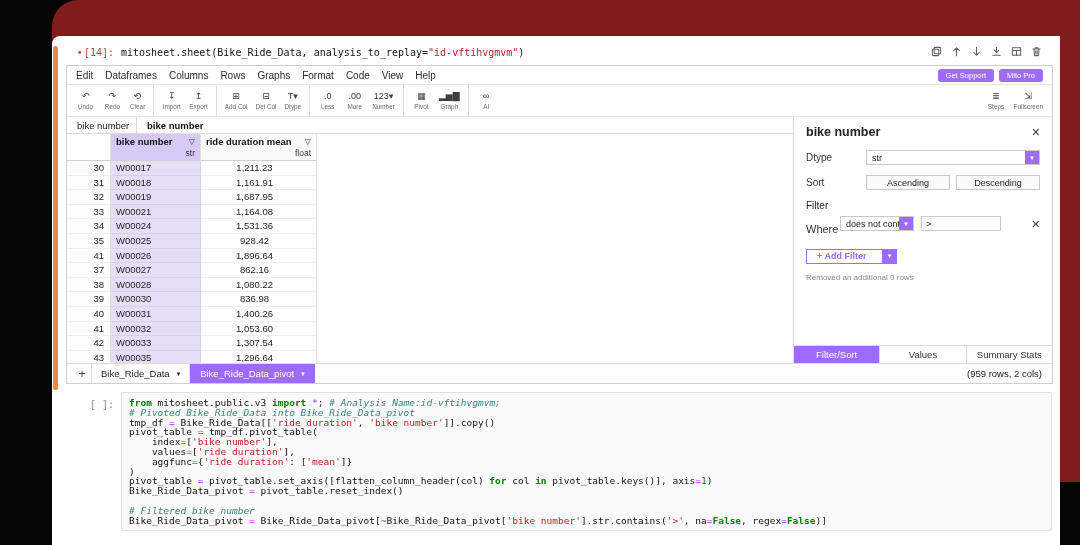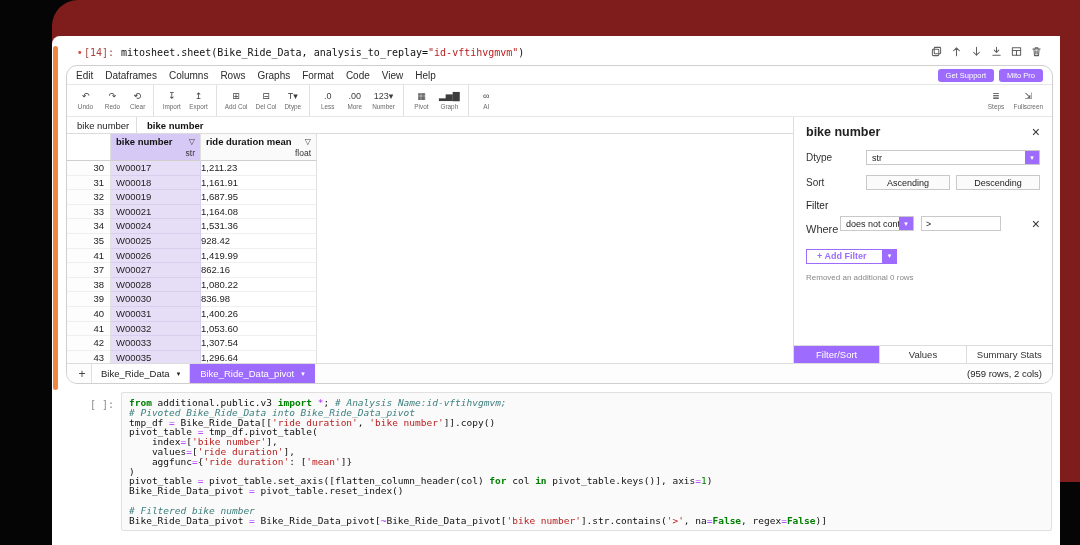--- a/index.html
+++ b/index.html
@@ -16,21 +16,21 @@
   .cell1-row { position:absolute; top:8px; left:0; width:100%; display:flex; align-items:flex-start; }
   .prompt1 { width:62px; text-align:right; font-family:"DejaVu Sans Mono","Liberation Mono",monospace; font-size:10px; color:#a8443c; padding-top:3px; white-space:nowrap; }
   .bullet { color:#e0442f; margin-right:1px; }
   .cell1-code { flex:1; padding:3px 0 0 7px; }
   .cell1-code .code-line { font-size:10px; line-height:12px; }
   .cell-toolbar { display:flex; gap:9px; margin-right:18px; padding-top:2px; align-items:center; }
   .ct-icon svg { display:block; }
   .ct-icon path, .ct-icon rect { fill:none; stroke:#5f5f5f; stroke-width:1.1; stroke-linecap:round; stroke-linejoin:round; }
 
   
-  .mito { position:absolute; left:14px; top:29px; width:987px; height:319px; border:1px solid #cfcfcf; border-radius:11px; background:#fff; display:flex; flex-direction:column; overflow:hidden; }
+  .mito { position:absolute; left:14px; top:29px; width:987px; height:319px; border:1px solid #cfcfcf; border-radius:0; background:#fff; display:flex; flex-direction:column; overflow:hidden; }
 
   .menubar { height:18px; display:flex; align-items:center; padding:0 9px; font-size:10px; color:#2b2b2b; flex:0 0 auto; }
   .menu-items { display:flex; gap:12px; }
   .menu-item { cursor:default; }
   .mb-spacer { flex:1; }
   .pills { display:flex; gap:5px; }
   .pill { background:#9d6cfe; color:#fff; font-size:7.5px; padding:2px 8px; border-radius:3px; white-space:nowrap; }
 
   .toolbar { height:33px; border-top:1px solid #e6e6e6; border-bottom:1px solid #e6e6e6; display:flex; align-items:stretch; padding:0 5px; flex:0 0 auto; }
   .tb-left, .tb-right { display:flex; align-items:stretch; }
@@ -52,21 +52,21 @@
   .gh-col { display:flex; flex-direction:column; justify-content:space-between; padding:2px 5px 2px 5px; border-right:1px solid #e0e0e0; border-bottom:1px solid #cfcfcf; background:#fafafa; }
   .gh-col.sel { background:#d7c9f5; }
   .col-bike { width:90px; }
   .col-dur { width:116px; }
   .gh-name-row { display:flex; justify-content:space-between; align-items:center; font-weight:bold; font-size:9.5px; white-space:nowrap; }
   .funnel { font-size:8px; color:#444; margin-left:3px; }
   .gh-dtype { align-self:flex-end; font-size:8.5px; color:#333; }
   .grid-row { display:flex; height:14.6px; line-height:14.6px; }
   .gr-idx { width:44px; text-align:right; padding-right:6px; background:#fdfdfd; border-right:1px solid #e0e0e0; border-bottom:1px solid #efefef; color:#222; }
   .gr-bike { width:90px; background:#e6def7; padding-left:5px; border-right:1px solid #d8cfee; border-bottom:1px solid #d8cfee; color:#222; }
-  .gr-val { width:116px; text-align:left; padding-right:8px; border-right:1px solid #e0e0e0; border-bottom:1px solid #efefef; color:#222; }
+  .gr-val { width:116px; text-align:center; padding-right:8px; border-right:1px solid #e0e0e0; border-bottom:1px solid #efefef; color:#222; }
 
   .panel { width:258px; display:flex; flex-direction:column; background:#fff; flex:0 0 auto; }
   .panel-body { flex:1; padding:8px 12px; overflow:hidden; }
   .panel-title-row { display:flex; justify-content:space-between; align-items:center; margin-bottom:11px; }
   .panel-title { font-size:12.5px; font-weight:bold; color:#222; }
   .close-x { font-size:14px; color:#333; line-height:12px; cursor:default; }
   .p-row { display:flex; align-items:center; margin-bottom:10px; }
   .p-label { font-size:10px; color:#333; width:60px; flex:0 0 auto; }
   .dd { display:flex; align-items:center; border:1px solid #c9c9c9; height:15px; background:#fff; }
   .dd-text { padding:0 5px; font-size:9px; white-space:nowrap; overflow:hidden; color:#222; flex:1; }
@@ -325,21 +325,21 @@
 
                   <div class="grid-row">
                     <div class="gr-idx">35</div>
                     <div class="gr-bike">W00025</div>
                     <div class="gr-val">928.42</div>
                   </div>
 
                   <div class="grid-row">
                     <div class="gr-idx">41</div>
                     <div class="gr-bike">W00026</div>
-                    <div class="gr-val">1,419.99</div>
+                    <div class="gr-val">1,896.64</div>
                   </div>
 
                   <div class="grid-row">
                     <div class="gr-idx">37</div>
                     <div class="gr-bike">W00027</div>
                     <div class="gr-val">862.16</div>
                   </div>
 
                   <div class="grid-row">
                     <div class="gr-idx">38</div>
@@ -439,21 +439,21 @@
                 <span class="chev">▾</span>
               </div>
             </div>
           <div class="sheet-status">(959 rows, 2 cols)</div>
         </div>
       </div>
 
       <div class="cell2">
         <div class="prompt2">[ ]:</div>
         <div class="code-box">
-            <div class="code-line"><span class="tok-kw">from</span><span class="tok-plain"> additional.public.v3 </span><span class="tok-kw">import</span><span class="tok-plain"> </span><span class="tok-op">*</span><span class="tok-plain">; </span><span class="tok-com"># Analysis Name:id-vftihvgmvm;</span></div>
+            <div class="code-line"><span class="tok-kw">from</span><span class="tok-plain"> mitosheet.public.v3 </span><span class="tok-kw">import</span><span class="tok-plain"> </span><span class="tok-op">*</span><span class="tok-plain">; </span><span class="tok-com"># Analysis Name:id-vftihvgmvm;</span></div>
             <div class="code-line"><span class="tok-com"># Pivoted Bike_Ride_Data into Bike_Ride_Data_pivot</span></div>
             <div class="code-line"><span class="tok-plain">tmp_df </span><span class="tok-op">=</span><span class="tok-plain"> Bike_Ride_Data[[</span><span class="tok-str">'ride duration'</span><span class="tok-plain">, </span><span class="tok-str">'bike number'</span><span class="tok-plain">]].copy()</span></div>
             <div class="code-line"><span class="tok-plain">pivot_table </span><span class="tok-op">=</span><span class="tok-plain"> tmp_df.pivot_table(</span></div>
             <div class="code-line"><span class="tok-plain">    index</span><span class="tok-op">=</span><span class="tok-plain">[</span><span class="tok-str">'bike number'</span><span class="tok-plain">],</span></div>
             <div class="code-line"><span class="tok-plain">    values</span><span class="tok-op">=</span><span class="tok-plain">[</span><span class="tok-str">'ride duration'</span><span class="tok-plain">],</span></div>
             <div class="code-line"><span class="tok-plain">    aggfunc</span><span class="tok-op">=</span><span class="tok-plain">{</span><span class="tok-str">'ride duration'</span><span class="tok-plain">: [</span><span class="tok-str">'mean'</span><span class="tok-plain">]}</span></div>
             <div class="code-line"><span class="tok-plain">)</span></div>
             <div class="code-line"><span class="tok-plain">pivot_table </span><span class="tok-op">=</span><span class="tok-plain"> pivot_table.set_axis([flatten_column_header(col) </span><span class="tok-kw">for</span><span class="tok-plain"> col </span><span class="tok-kw">in</span><span class="tok-plain"> pivot_table.keys()], axis</span><span class="tok-op">=</span><span class="tok-num">1</span><span class="tok-plain">)</span></div>
             <div class="code-line"><span class="tok-plain">Bike_Ride_Data_pivot </span><span class="tok-op">=</span><span class="tok-plain"> pivot_table.reset_index()</span></div>
             <div class="code-line">&nbsp;</div>

